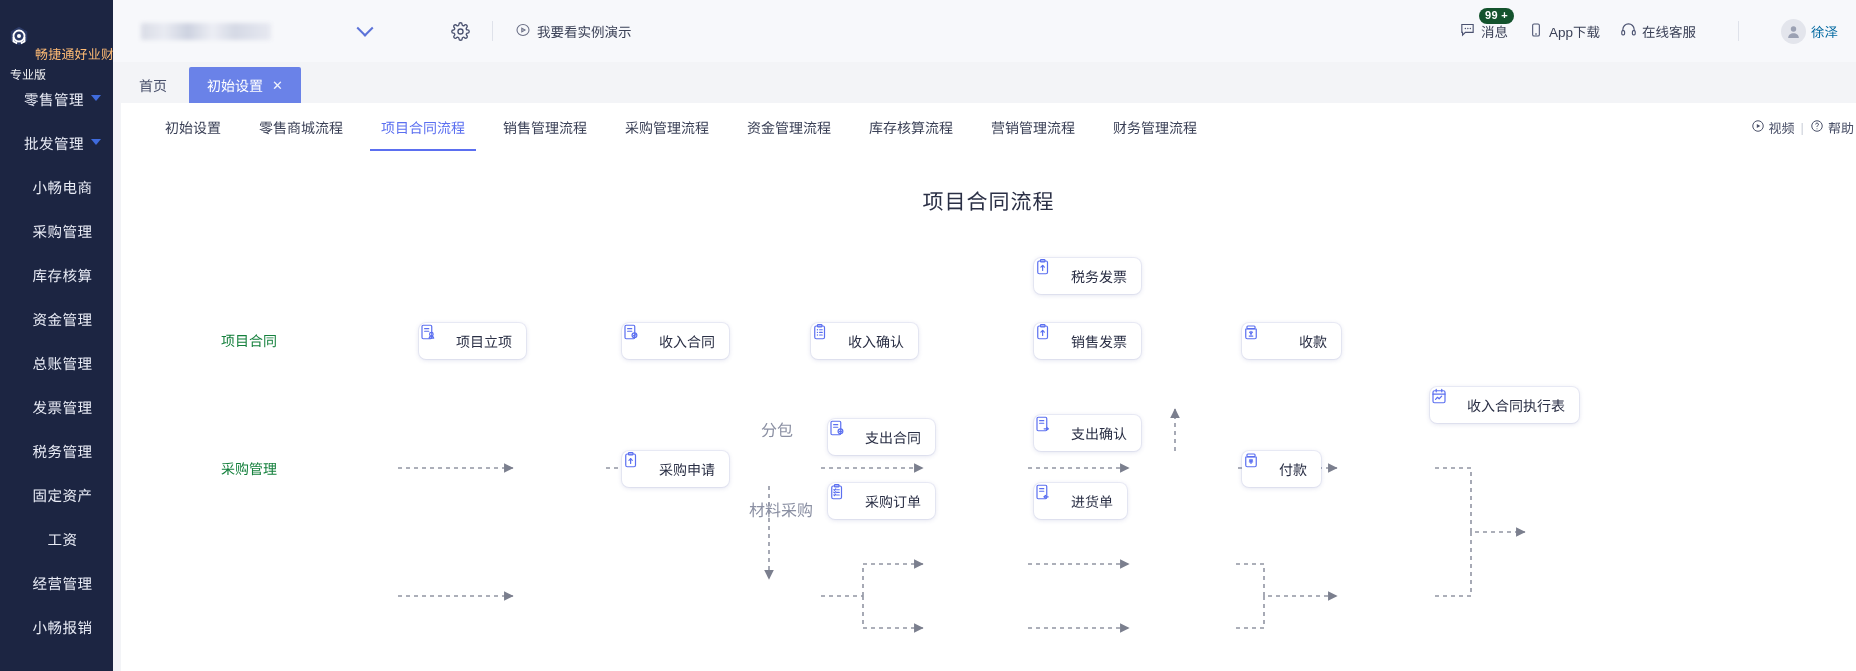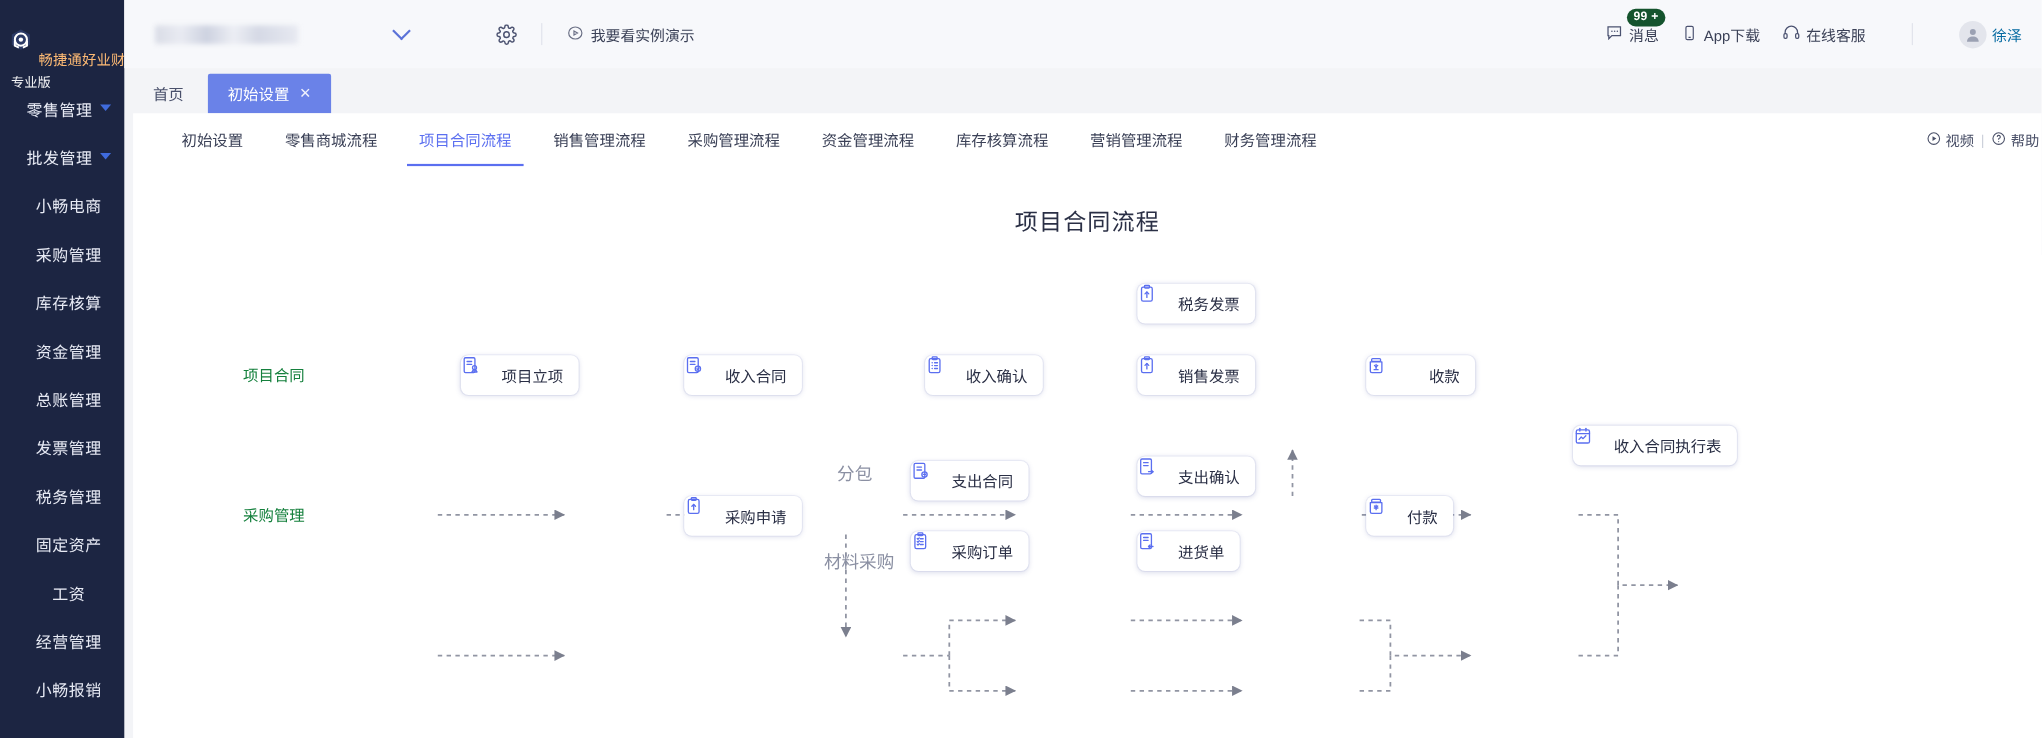--- a/index.html
+++ b/index.html
@@ -397,21 +397,21 @@
                 <svg viewBox="0 0 24 24" width="18" height="18" fill="none" stroke="#5b6ff0" stroke-width="1.6" stroke-linecap="round" stroke-linejoin="round">
                   <rect x="4" y="3" width="13" height="18" rx="1.6"></rect>
                   <line x1="7.5" y1="7.5" x2="13" y2="7.5"></line>
                   <line x1="7.5" y1="11" x2="13" y2="11"></line>
                   <circle cx="16.6" cy="16.4" r="3.2"></circle>
                   <path d="M15.3 16.4l1 1 1.7-1.9"></path>
                 </svg>
               </span>
               <span>收入合同</span>
             </div>
-            <div class="node" style="left: 720px; top: 100px;">
+            <div class="node" style="left: 690px; top: 100px;">
               <span class="ic">
                 <svg viewBox="0 0 24 24" width="18" height="18" fill="none" stroke="#5b6ff0" stroke-width="1.6" stroke-linecap="round" stroke-linejoin="round">
                   <rect x="5" y="4" width="13" height="17" rx="2"></rect>
                   <rect x="8.6" y="2" width="6" height="3.2" rx="1"></rect>
                   <line x1="11.5" y1="9" x2="15" y2="9"></line>
                   <line x1="11.5" y1="12.5" x2="15" y2="12.5"></line>
                   <line x1="11.5" y1="16" x2="15" y2="16"></line>
                   <circle cx="8.6" cy="9" r=".9" fill="#5b6ff0" stroke="none"></circle>
                   <circle cx="8.6" cy="12.5" r=".9" fill="#5b6ff0" stroke="none"></circle>
                   <circle cx="8.6" cy="16" r=".9" fill="#5b6ff0" stroke="none"></circle>

